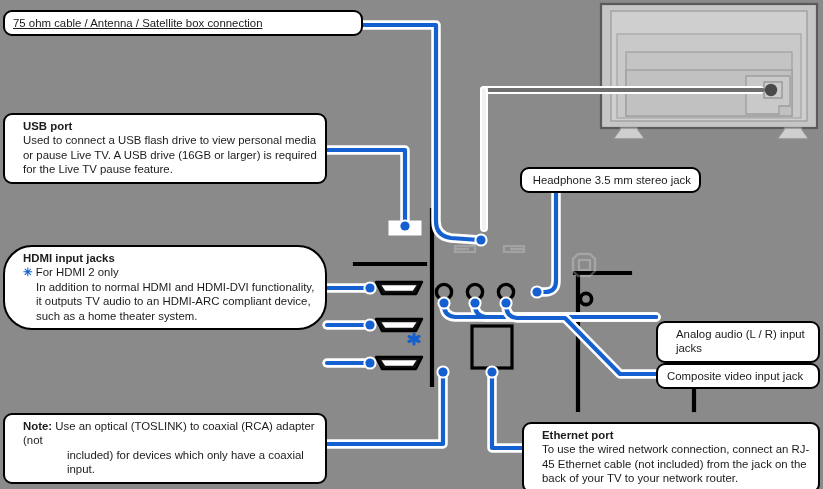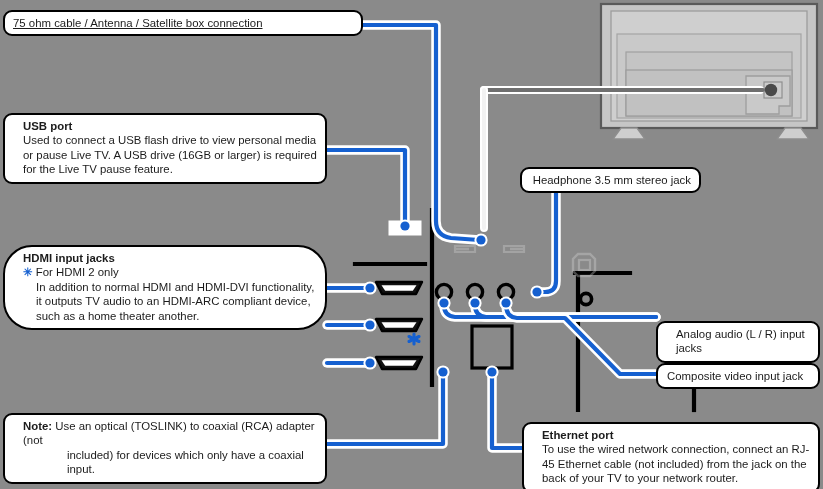--- a/index.html
+++ b/index.html
@@ -215,21 +215,21 @@
     <span class="ttl">USB port</span>
     <span class="bd">Used to connect a USB flash drive to view personal media or pause Live TV.  A USB drive (16GB or larger) is required for the Live TV pause feature.</span>
   </div>
 
   <div class="callout" id="co-hdmi">
     <span class="ttl">HDMI input jacks</span>
     <span class="bd">
       <span class="star">✳</span>
       <span>For HDMI 2 only</span>
     </span>
-    <span class="indent">In addition to normal HDMI and HDMI-DVI functionality, it outputs TV audio to an HDMI-ARC compliant device, such as a home theater another.</span>
+    <span class="indent">In addition to normal HDMI and HDMI-DVI functionality, it outputs TV audio to an HDMI-ARC compliant device, such as a home theater system.</span>
   </div>
 
   <div class="callout" id="co-spdif">
     <span class="hangnote">
       <span class="nlabel">Note:</span>
       <span>Use an optical (TOSLINK) to coaxial (RCA) adapter (not</span>
       <span class="nline2">included) for devices which only have a coaxial input.</span>
     </span>
   </div>
 

